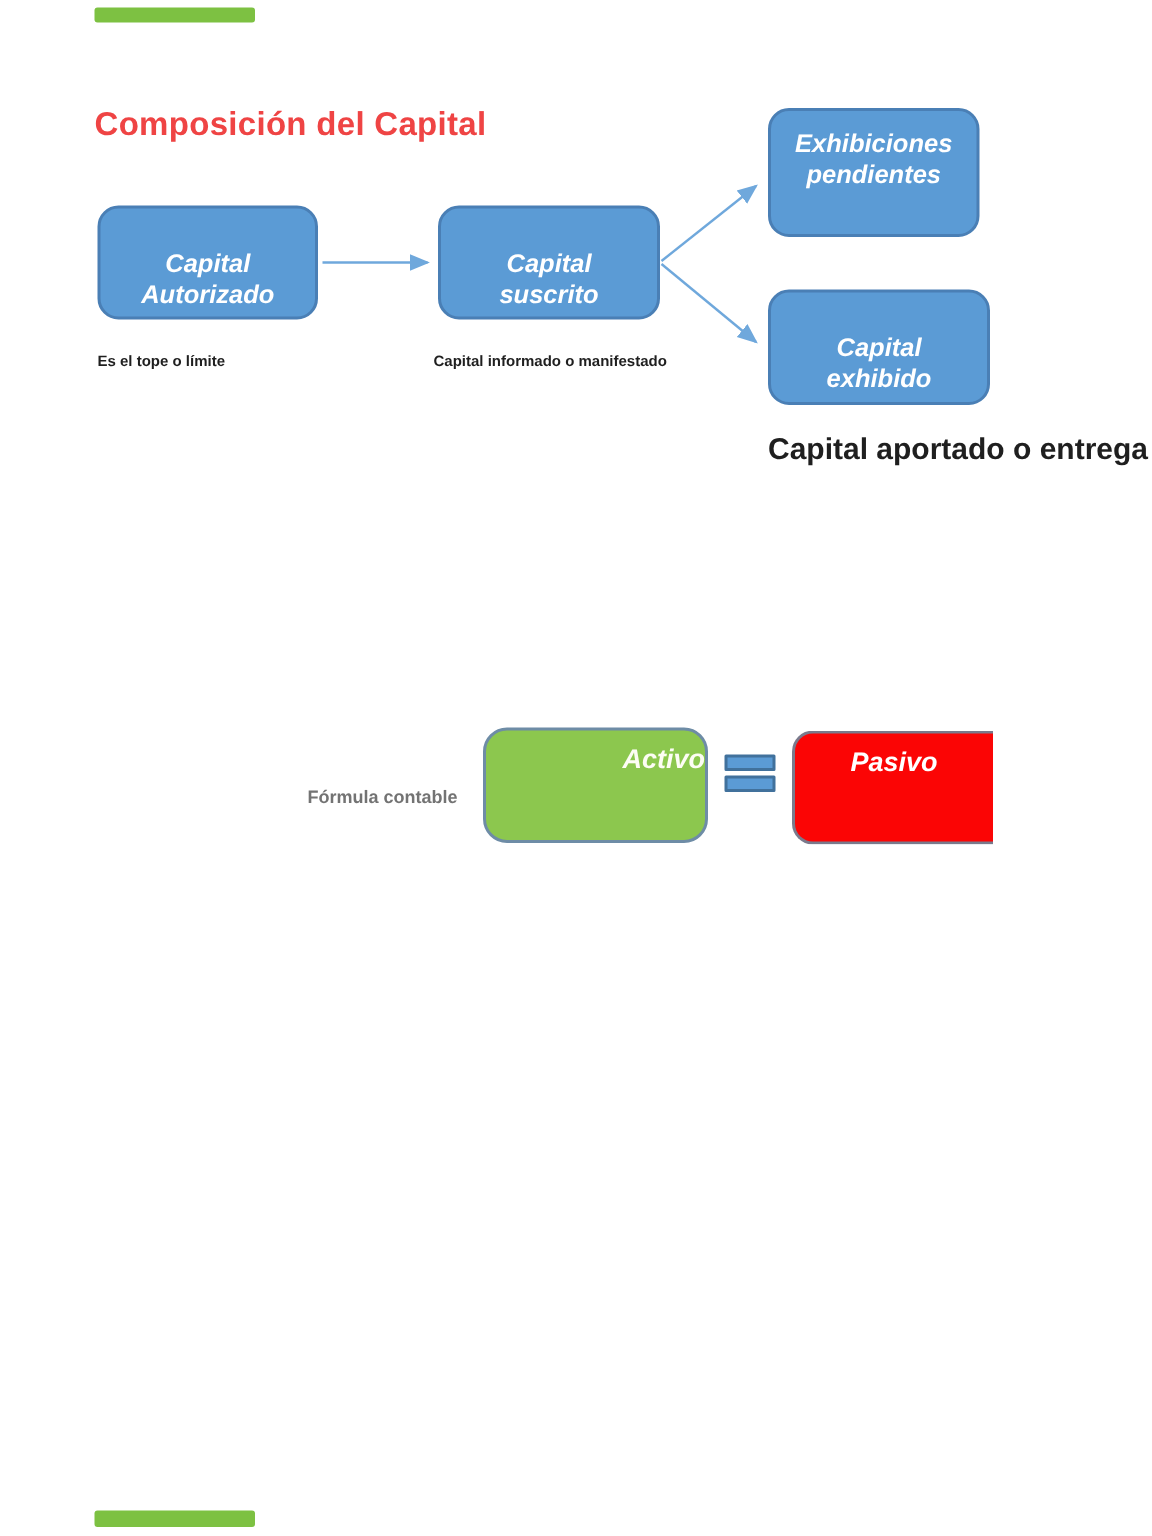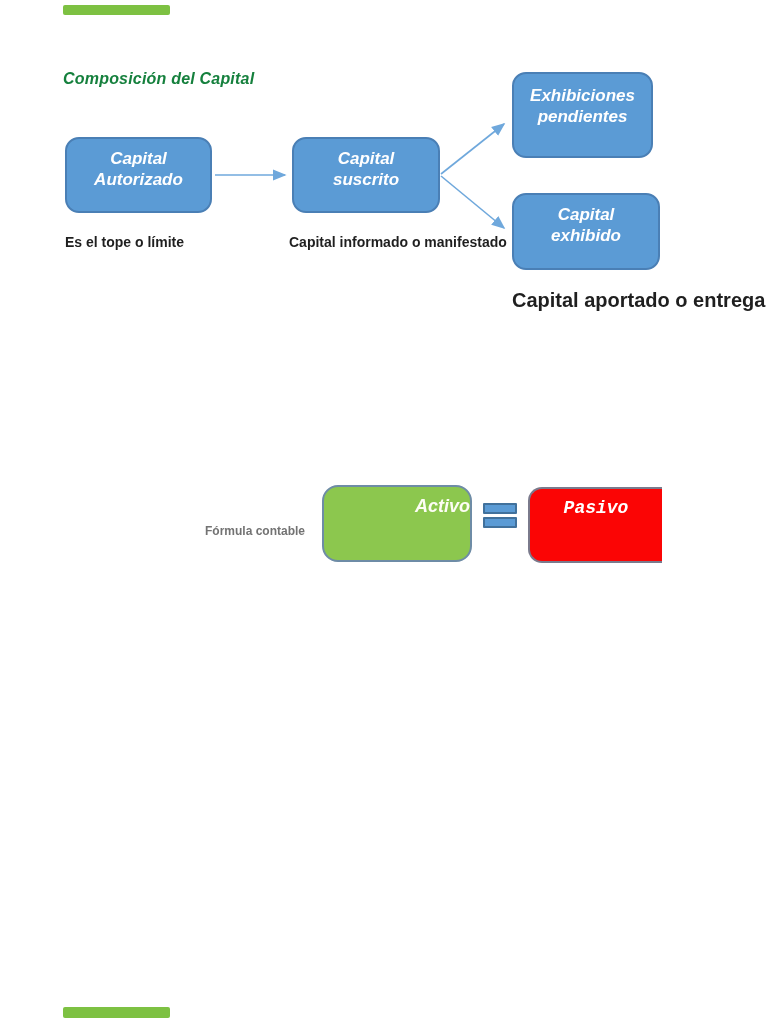--- a/index.html
+++ b/index.html
@@ -7,39 +7,39 @@
     position:relative;width:768px;height:1024px;background:#ffffff;
     overflow:hidden;font-family:"Liberation Sans",sans-serif;
   }
   .green-sliver{
     position:absolute;left:63px;width:107px;background:#7DC142;border-radius:2px;
   }
   .green-sliver.top{top:5px;height:10px;}
   .green-sliver.bottom{top:1007px;height:11px;}
   .title{
     position:absolute;left:63px;top:70px;margin:0;
-    font-size:16px;font-weight:bold;font-style:italic;color:#15803d;
+    font-size:22px;font-weight:bold;color:#ef4444;
     white-space:nowrap;letter-spacing:0.2px;
   }
   .arrows{position:absolute;left:0;top:0;pointer-events:none;}
   .node{
     position:absolute;background:#5B9BD5;border:2px solid #4A7FB5;
     border-radius:14px;box-sizing:border-box;text-align:center;
   }
   .node-label{
-    display:block;padding-top:9px;white-space:pre-line;
+    display:block;padding-top:26px;white-space:pre-line;
     font-size:17px;font-weight:bold;font-style:italic;color:#ffffff;line-height:21px;
   }
   .node.autorizado{left:65px;top:137px;width:147px;height:76px;}
   .node.suscrito{left:292px;top:137px;width:148px;height:76px;}
   .node.exhibiciones{left:512px;top:72px;width:141px;height:86px;}
   .node.exhibiciones .node-label{padding-top:11px;}
   .node.exhibido{left:512px;top:193px;width:148px;height:77px;}
   .caption{
-    position:absolute;font-size:14px;font-weight:bold;color:#1F1F1F;
+    position:absolute;font-size:10px;font-weight:bold;color:#1F1F1F;
     white-space:nowrap;line-height:16px;
   }
   .caption.c1{left:65px;top:234px;}
   .caption.c2{left:289px;top:234px;}
   .caption.c3{left:512px;top:289px;font-size:20px;line-height:22px;}
   .formula-label{
     position:absolute;left:205px;top:524px;font-size:12px;font-weight:bold;
     color:#737373;white-space:nowrap;
   }
   .fbox{
@@ -51,21 +51,20 @@
   }
   .fbox.activo{
     left:322px;top:485px;width:150px;height:77px;
     background:#8CC74E;border:2px solid #6E8CA6;border-radius:16px;text-align:right;
   }
   .fbox.activo .fbox-label{color:#fdfdf4;}
   .fbox.pasivo{
     left:528px;top:487px;width:134px;height:76px;
     background:#FB0505;border:2px solid #7A7A8C;border-right:none;
     border-radius:14px 0 0 14px;
-    font-family:Liberation Mono, monospace;
   }
   .equals{position:absolute;left:483px;top:503px;width:34px;}
   .equals .bar{
     height:7px;border:2px solid #41719C;background:#5B9BD5;
     border-radius:1px;margin-bottom:3px;
   }
 </style>
 </head>
 <body>
 

